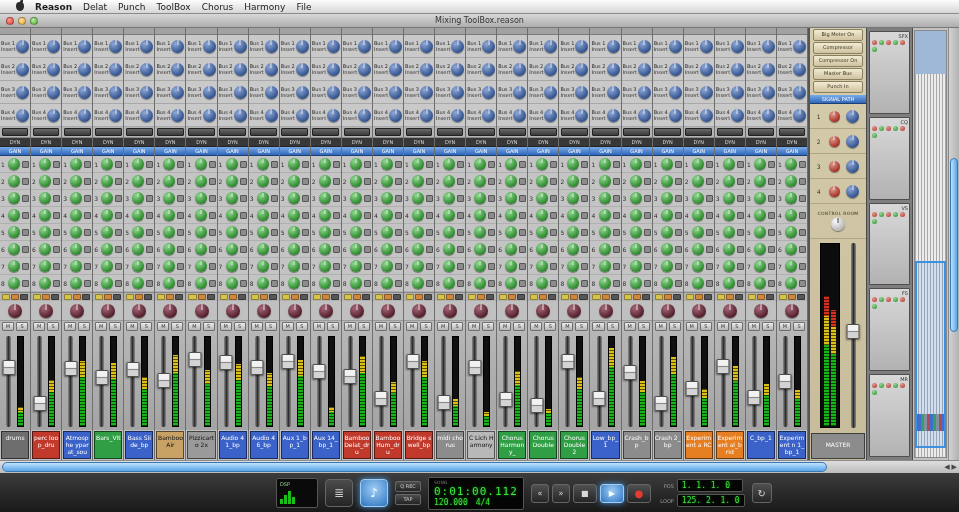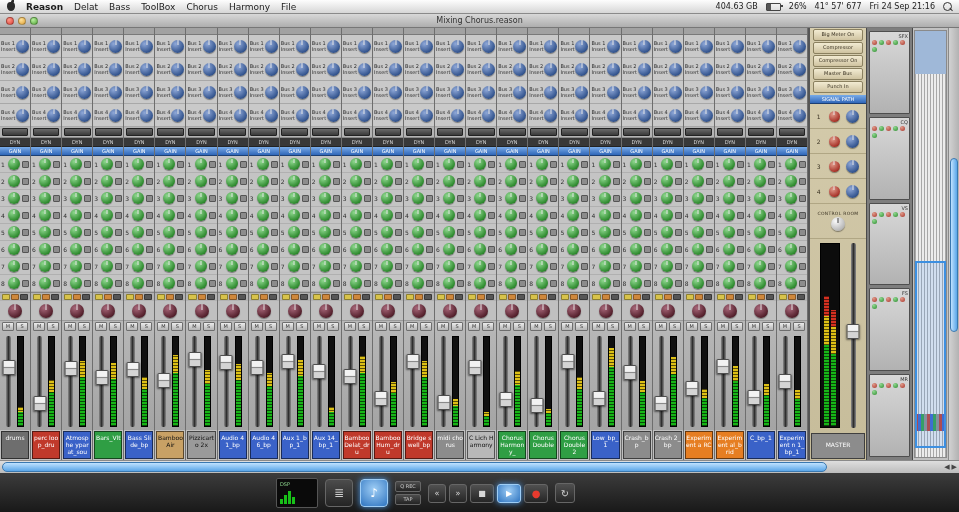--- a/index.html
+++ b/index.html
@@ -1,21 +1,21 @@
 <!DOCTYPE html>
 <html><head>
 <meta charset="utf-8">
 <style>
   html,body{margin:0;padding:0;background:#000;}
   body{font-family:"DejaVu Sans",sans-serif;}
   .screen{position:relative;width:959px;height:512px;overflow:hidden;background:#111;}
 
   
   .menubar{height:14px;background:linear-gradient(#fdfdfd,#d6d6d6);border-bottom:1px solid #8a8a8a;
-    display:flex;align-items:center;justify-content:space-between;padding:0 7px;font-size:9px;color:#1c1c1c;box-sizing:border-box;}
+    display:flex;align-items:center;justify-content:space-between;padding:0 16px;font-size:9px;color:#1c1c1c;box-sizing:border-box;}
   .menus{display:flex;gap:11px;align-items:center;}
   .apple-icon{width:8px;height:9px;background:#2a2a2a;border-radius:45% 45% 52% 52%;position:relative;}
   .apple-icon::after{content:"";position:absolute;top:-2px;left:4px;width:3px;height:3px;background:#2a2a2a;border-radius:50% 0;}
   .menu-item{white-space:nowrap;}
   .menu-item.app{font-weight:bold;}
   .status{display:flex;gap:8px;align-items:center;font-size:8px;color:#222;}
   .batt{width:13px;height:6px;border:1px solid #444;border-radius:1px;position:relative;background:linear-gradient(90deg,#555 0 30%,transparent 30%);}
   .batt::after{content:"";position:absolute;right:-3px;top:1px;width:2px;height:2px;background:#444;}
   .spot{width:7px;height:7px;border:1.4px solid #333;border-radius:50%;position:relative;}
   .spot::after{content:"";position:absolute;width:4px;height:1.4px;background:#333;transform:rotate(45deg);left:5px;top:6px;}
@@ -133,43 +133,35 @@
 </head>
 <body>
 
 <div class="screen">
 
   <div class="menubar">
     <div class="menus">
       <span class="apple-icon"></span>
       <span class="menu-item app">Reason</span>
       <span class="menu-item">Delat</span>
-      <span class="menu-item">Bass</span>
+      <span class="menu-item">Punch</span>
       <span class="menu-item">ToolBox</span>
       <span class="menu-item">Chorus</span>
       <span class="menu-item">Harmony</span>
       <span class="menu-item">File</span>
-    </div>
-    <div class="status">
-      <span>404.63 GB</span>
-      <span class="batt"></span>
-      <span>26%</span>
-      <span>41° 57' 677</span>
-      <span>Fri 24 Sep 21:16</span>
-      <span class="spot"></span>
     </div>
   </div>
 
   <div class="titlebar">
     <div class="traffic">
       <span class="tl c"></span>
       <span class="tl m"></span>
       <span class="tl z"></span>
     </div>
-    <span>Mixing Chorus.reason</span>
+    <span>Mixing ToolBox.reason</span>
   </div>
 
   <div class="mixer">
     <div class="channels">
         <div class="strip">
           <div class="strip-top"></div>
           <div class="bus-row">
             <div class="bus-lbl"><span>Bus 1</span><br><span>Insert 1</span></div>
             <div class="knob blue"></div>
           </div>
@@ -2564,23 +2556,41 @@
         <div class="dsp-bar" style="height:13px"></div>
         <div class="dsp-bar" style="height:7px"></div>
       </div>
     </div>
     <div class="sq-btn">≣</div>
     <div class="sq-btn active">♪</div>
     <div class="mini-grid">
       <div class="mini-btn">Q REC</div>
       <div class="mini-btn">TAP</div>
     </div>
+    <div class="display">
+      <div class="lbl">SONG</div>
+      <div class="time-main">0:01:00.112</div>
+      <div class="time-sub">
+        <span>120.000</span>
+        <span>4/4</span>
+      </div>
+    </div>
     <div class="t-btns">
       <div class="t-btn small">«</div>
       <div class="t-btn small">»</div>
       <div class="t-btn">■</div>
       <div class="t-btn play">▶</div>
       <div class="t-btn rec">●</div>
     </div>
+    <div class="pos-displays">
+      <div class="pos-row">
+        <span class="pos-lbl">POS</span>
+        <span class="pos-display">1. 1. 1. 0</span>
+      </div>
+      <div class="pos-row">
+        <span class="pos-lbl">LOOP</span>
+        <span class="pos-display">125. 2. 1. 0</span>
+      </div>
+    </div>
     <div class="loop-btn">↻</div>
   </div>
 
 </div>
 
 </body></html>

